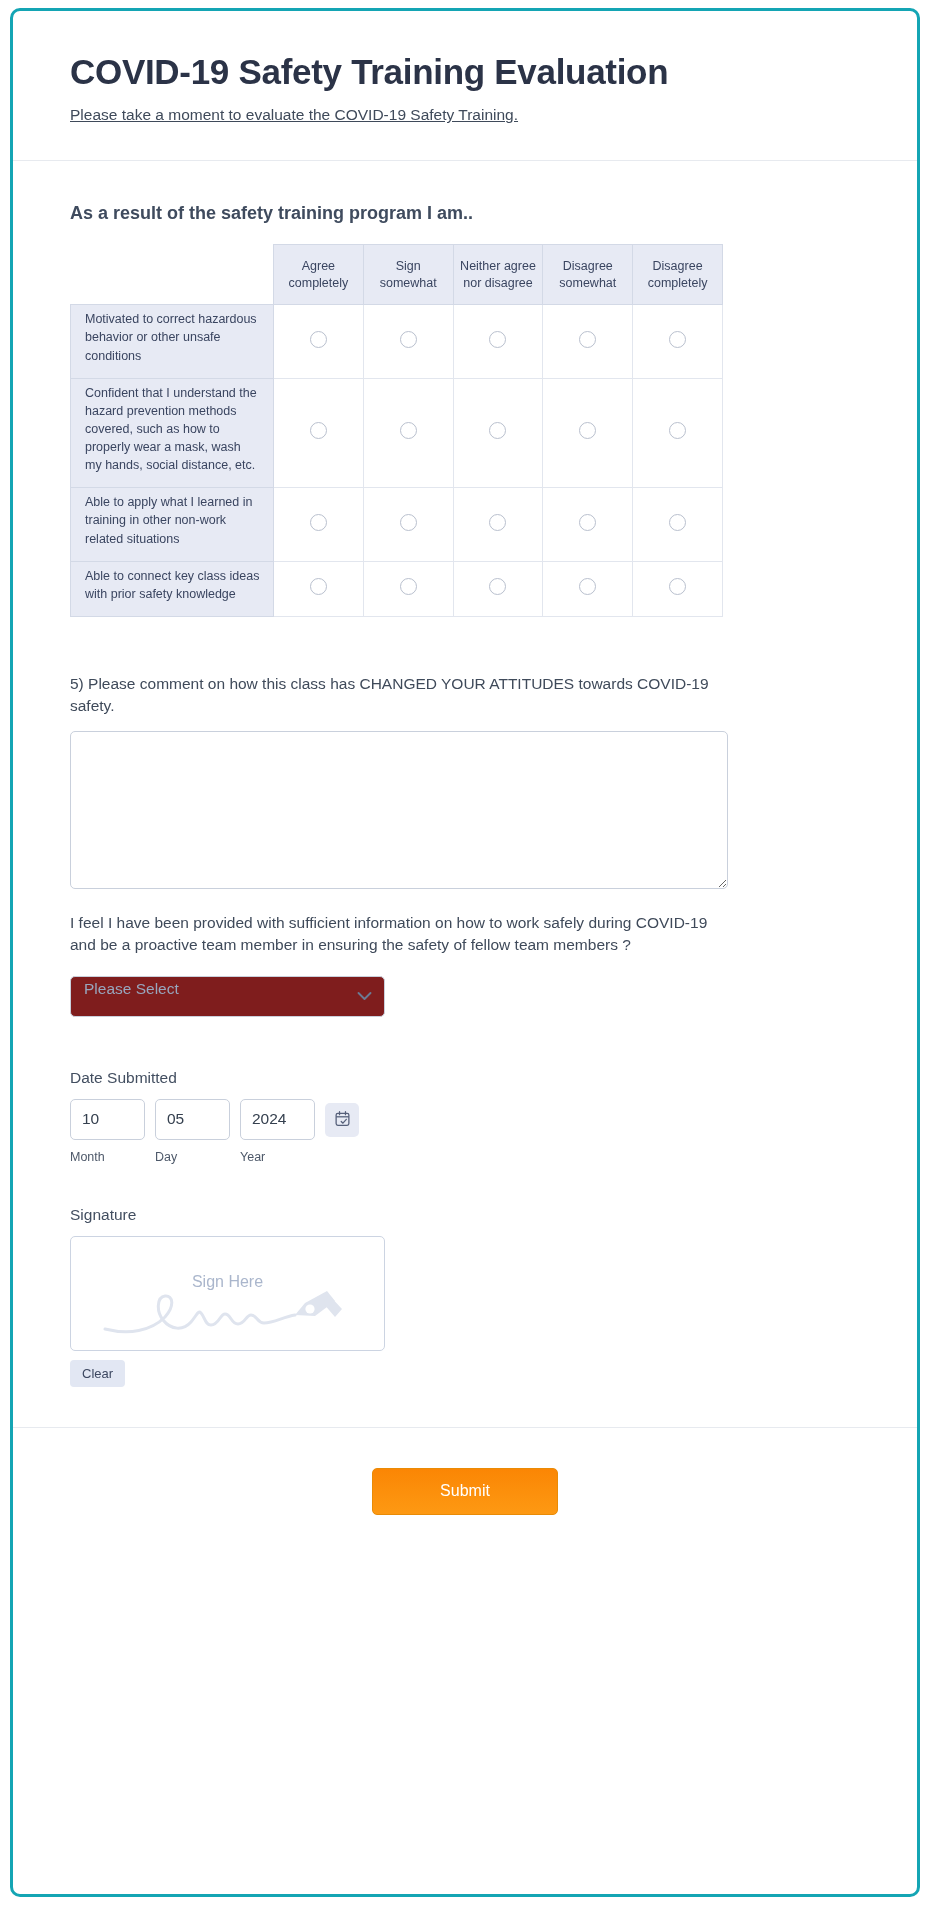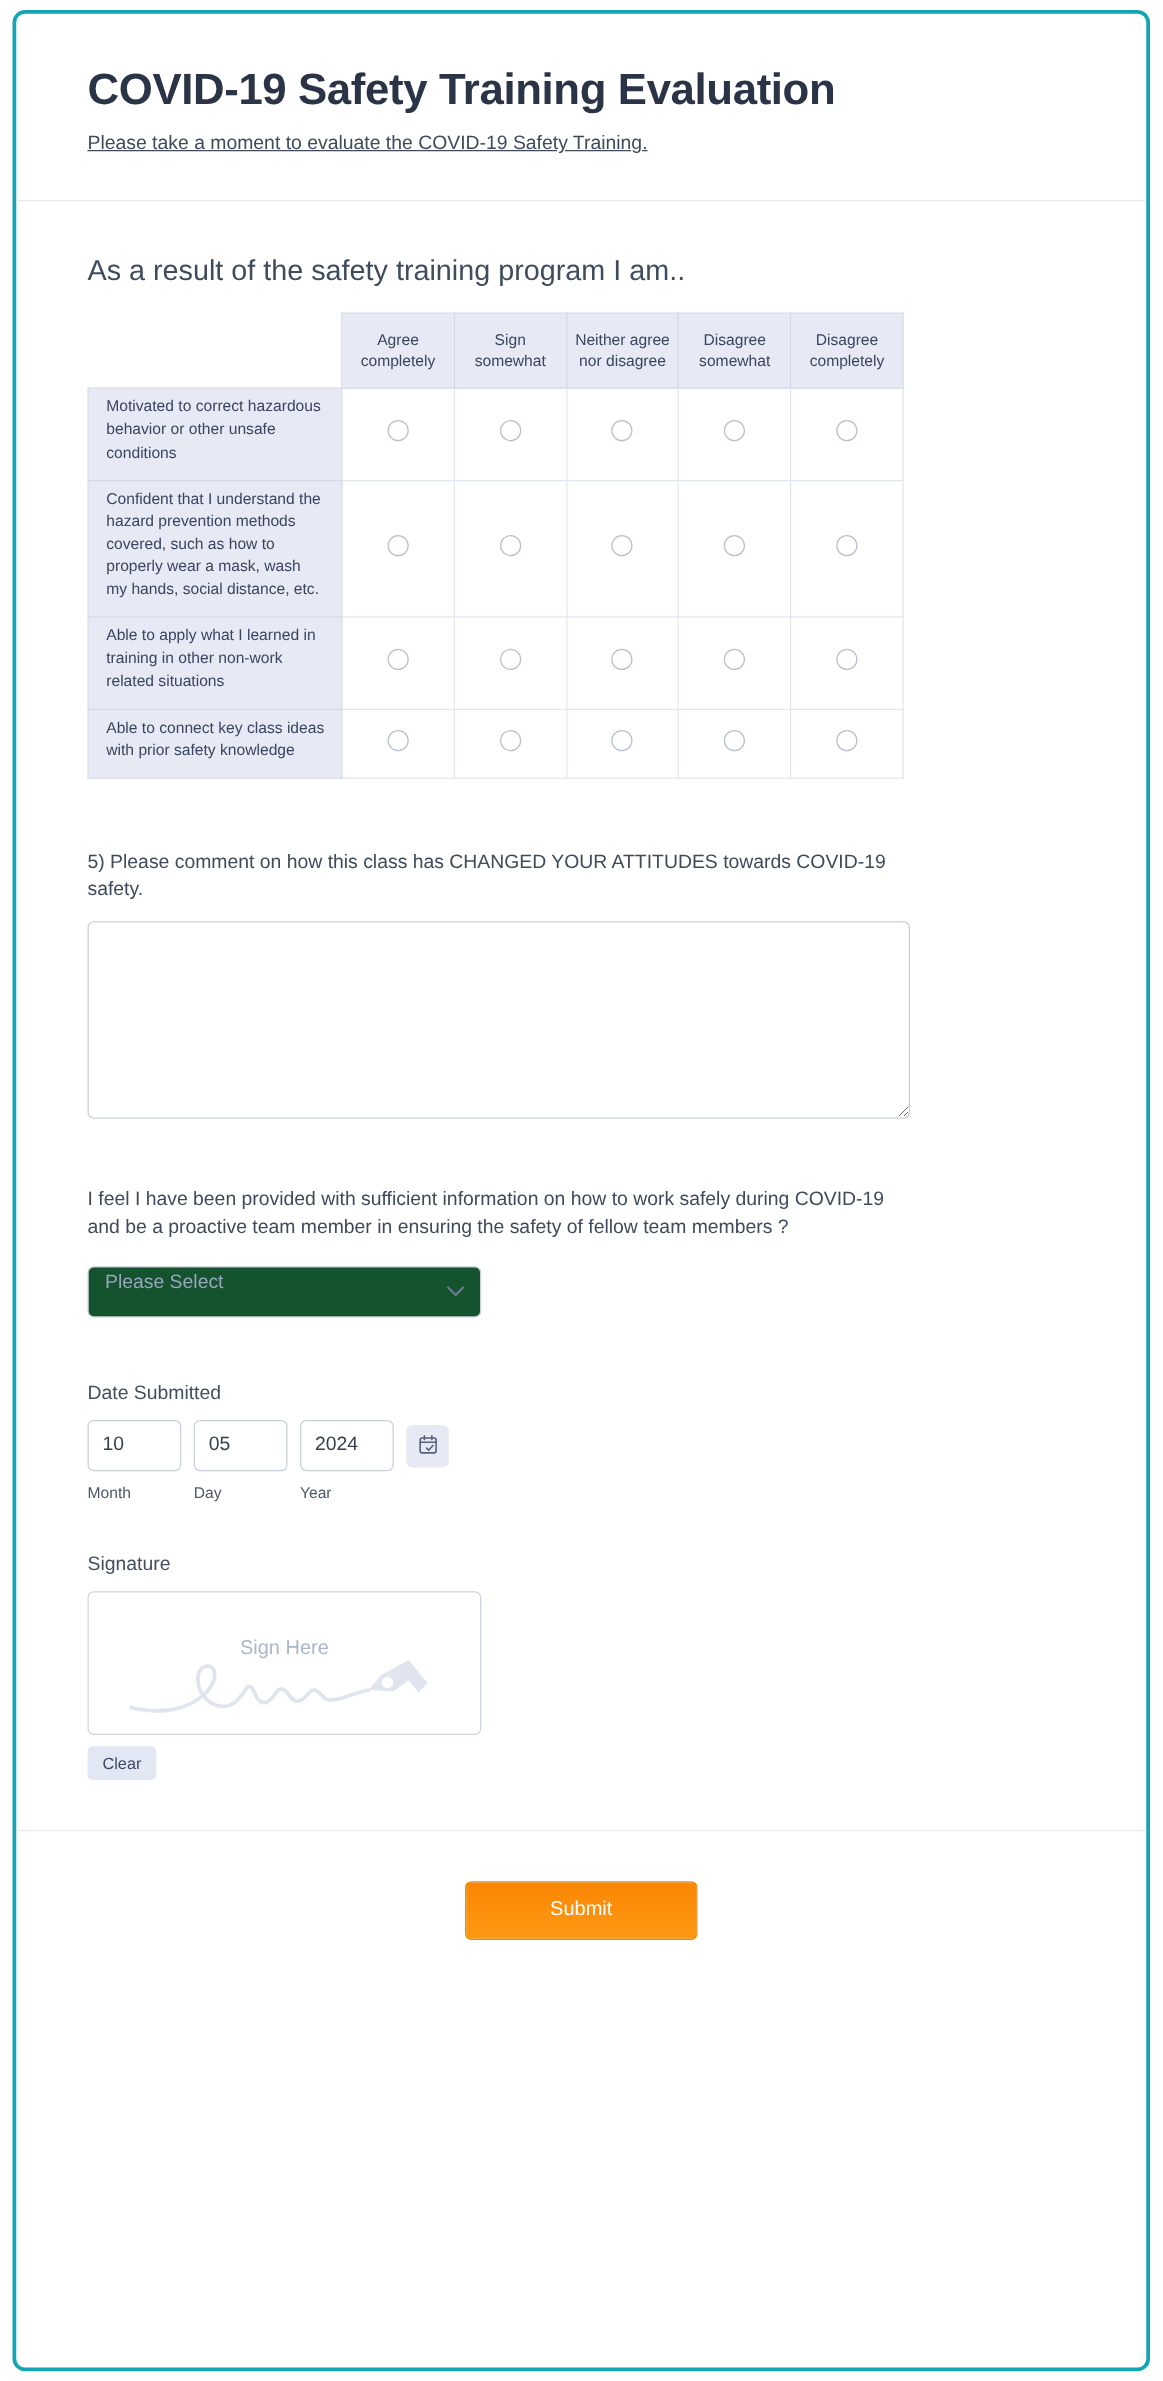--- a/index.html
+++ b/index.html
@@ -55,22 +55,22 @@
     font-weight: normal;
     text-decoration: underline;
   }
 
   
   .form-body {
     padding: 42px 57px 0 57px;
   }
 
   .matrix-question-title {
-    font-size: 23px;
-    font-weight: normal;
+    font-size: 18px;
+    font-weight: bold;
     color: #3f4b5e;
     margin: 0 0 20px 0;
   }
 
   
   .matrix-wrap { width: 652px; }
   table.matrix {
     border-collapse: collapse;
     width: 652px;
     table-layout: fixed;
@@ -136,34 +136,34 @@
     background: #ffffff;
     font-family: "Liberation Sans", sans-serif;
     font-size: 15px;
     color: #35404f;
     padding: 10px 12px;
     resize: vertical;
     outline: none;
   }
 
   
-  .dropdown-block { margin-top: 54px; }
+  .dropdown-block { margin-top: 23px; }
   .select-wrap {
     position: relative;
     width: 315px;
     margin-top: 20px;
   }
   select.styled-select {
     -webkit-appearance: none;
     appearance: none;
     width: 315px;
     height: 41px;
     border: 1px solid #c9d0dc;
     border-radius: 5px;
-    background: #14532d;
+    background: #7f1d1d;
     padding: 0 34px 15px 13px;
     font-family: "Liberation Sans", sans-serif;
     font-size: 15.5px;
     color: #98a6bd;
     outline: none;
   }
   .select-caret {
     position: absolute;
     right: 13px;
     top: 50%;

